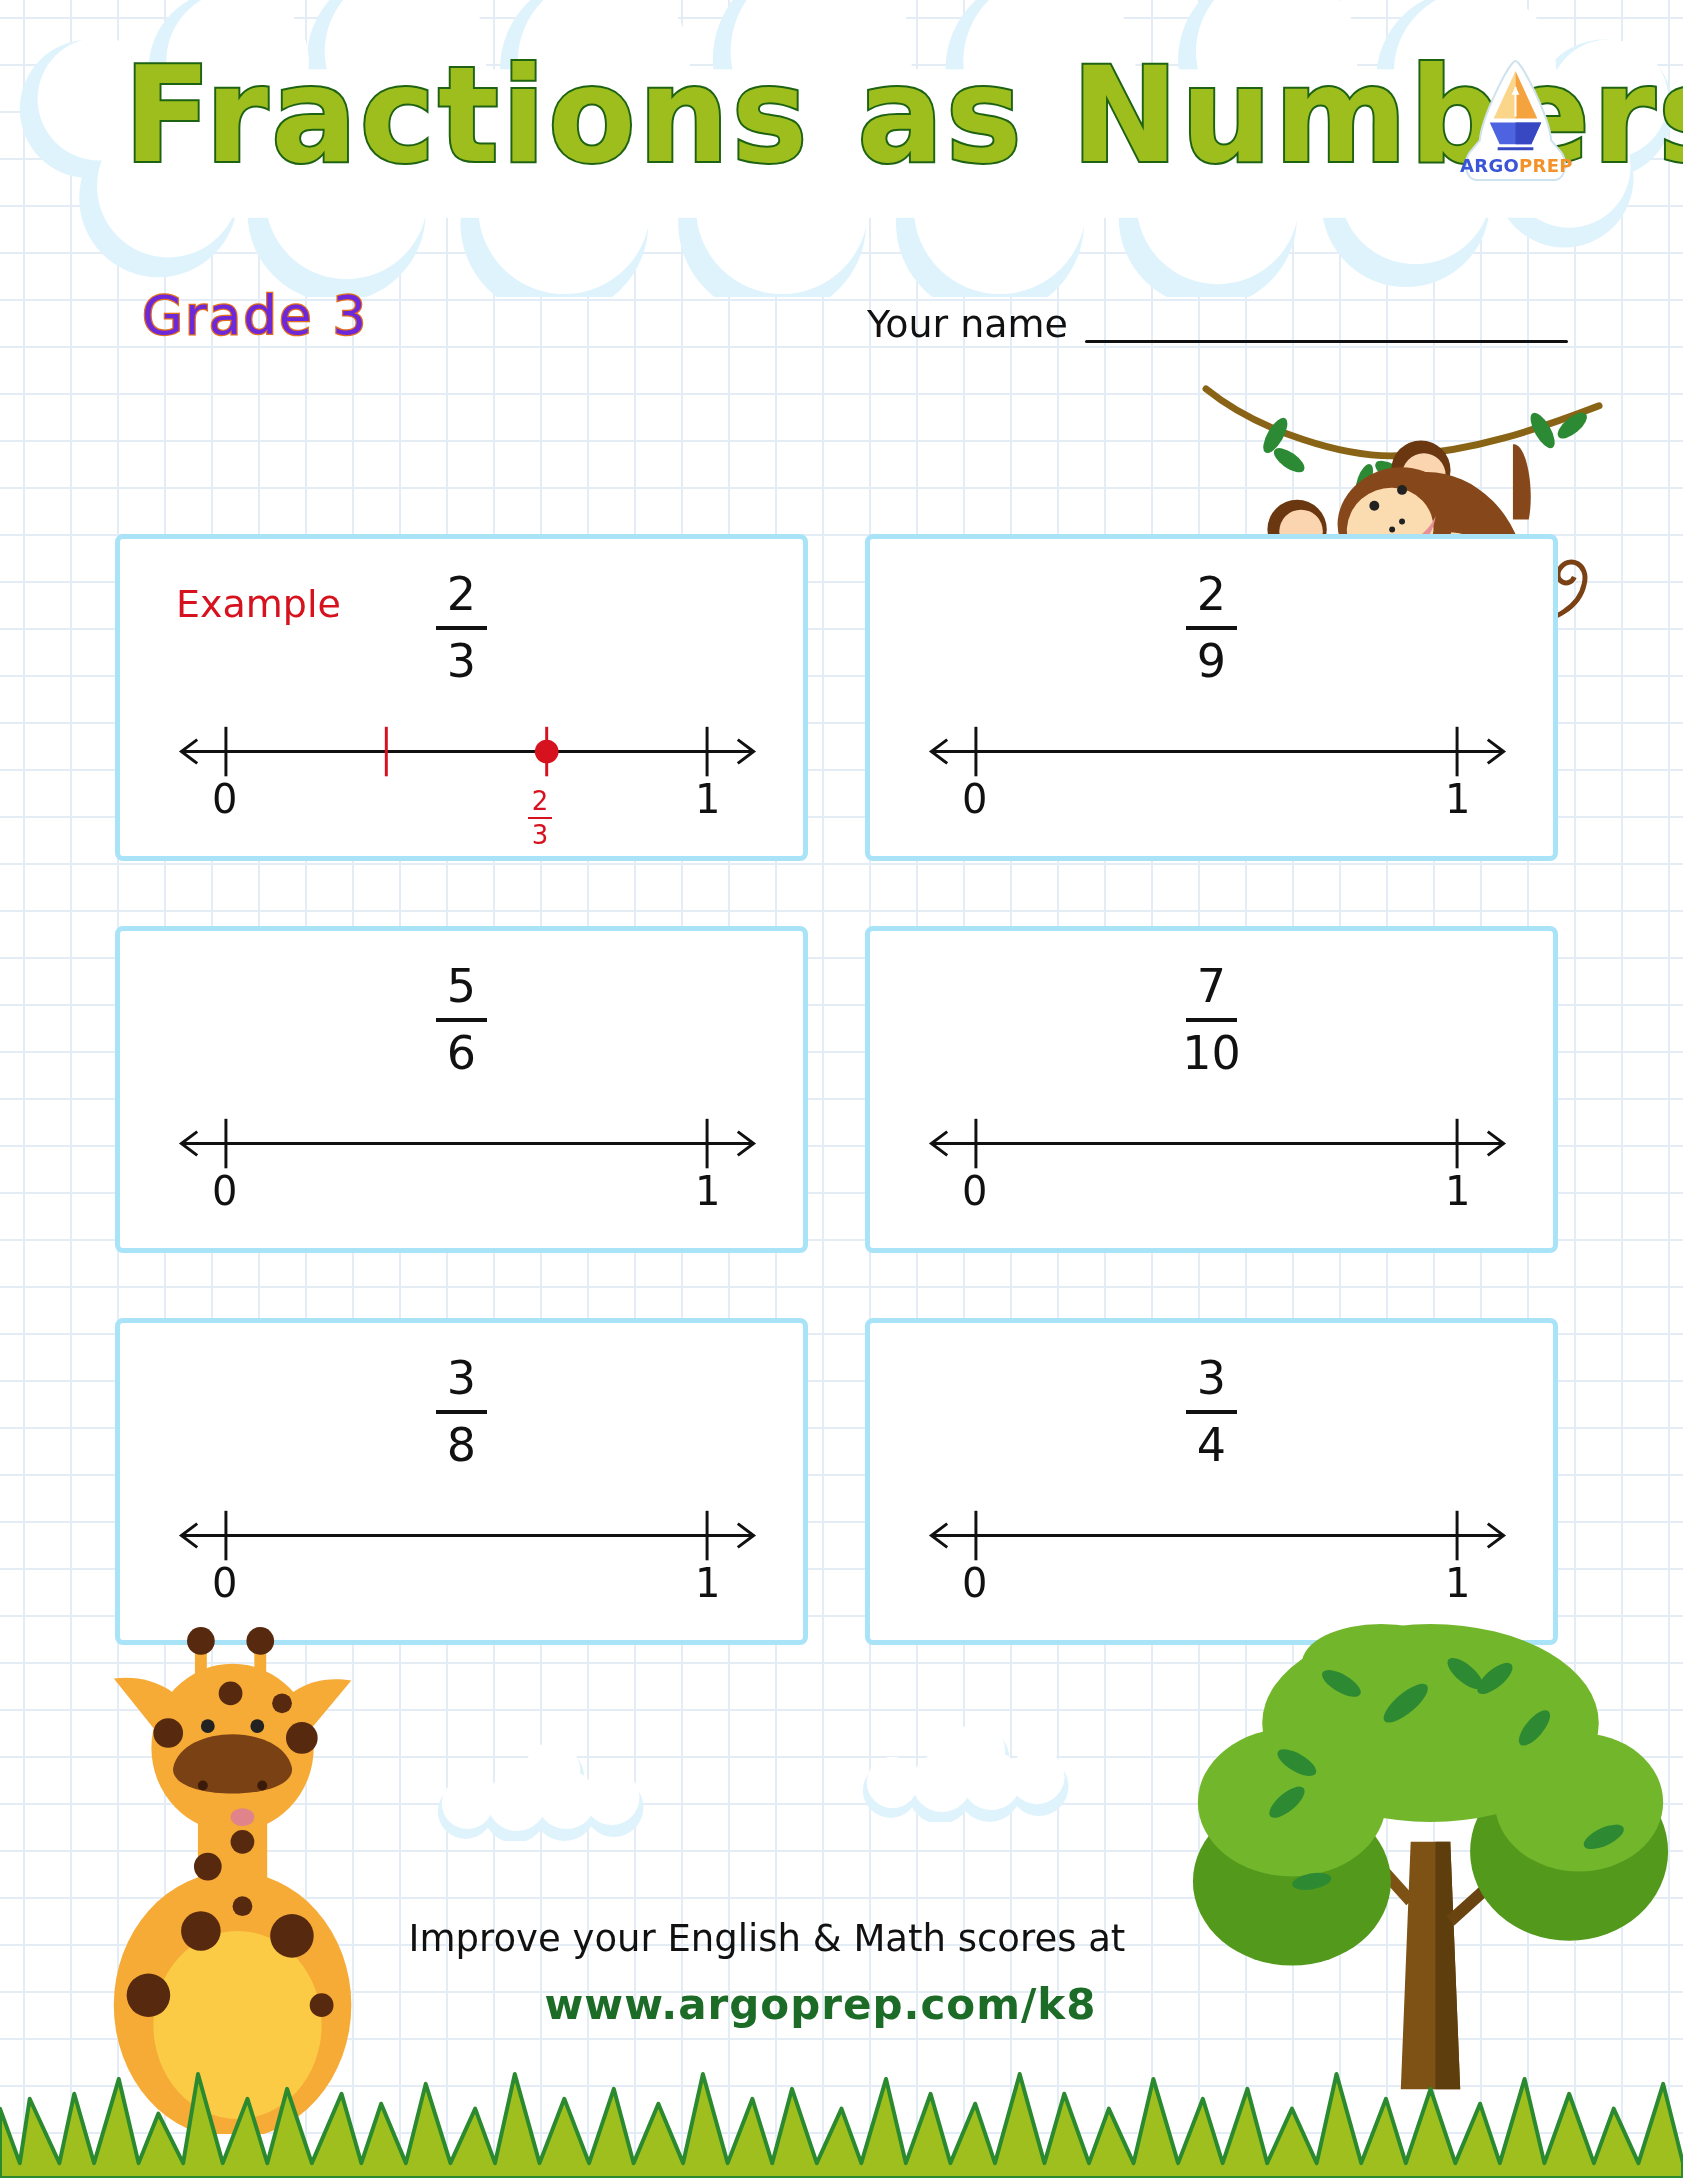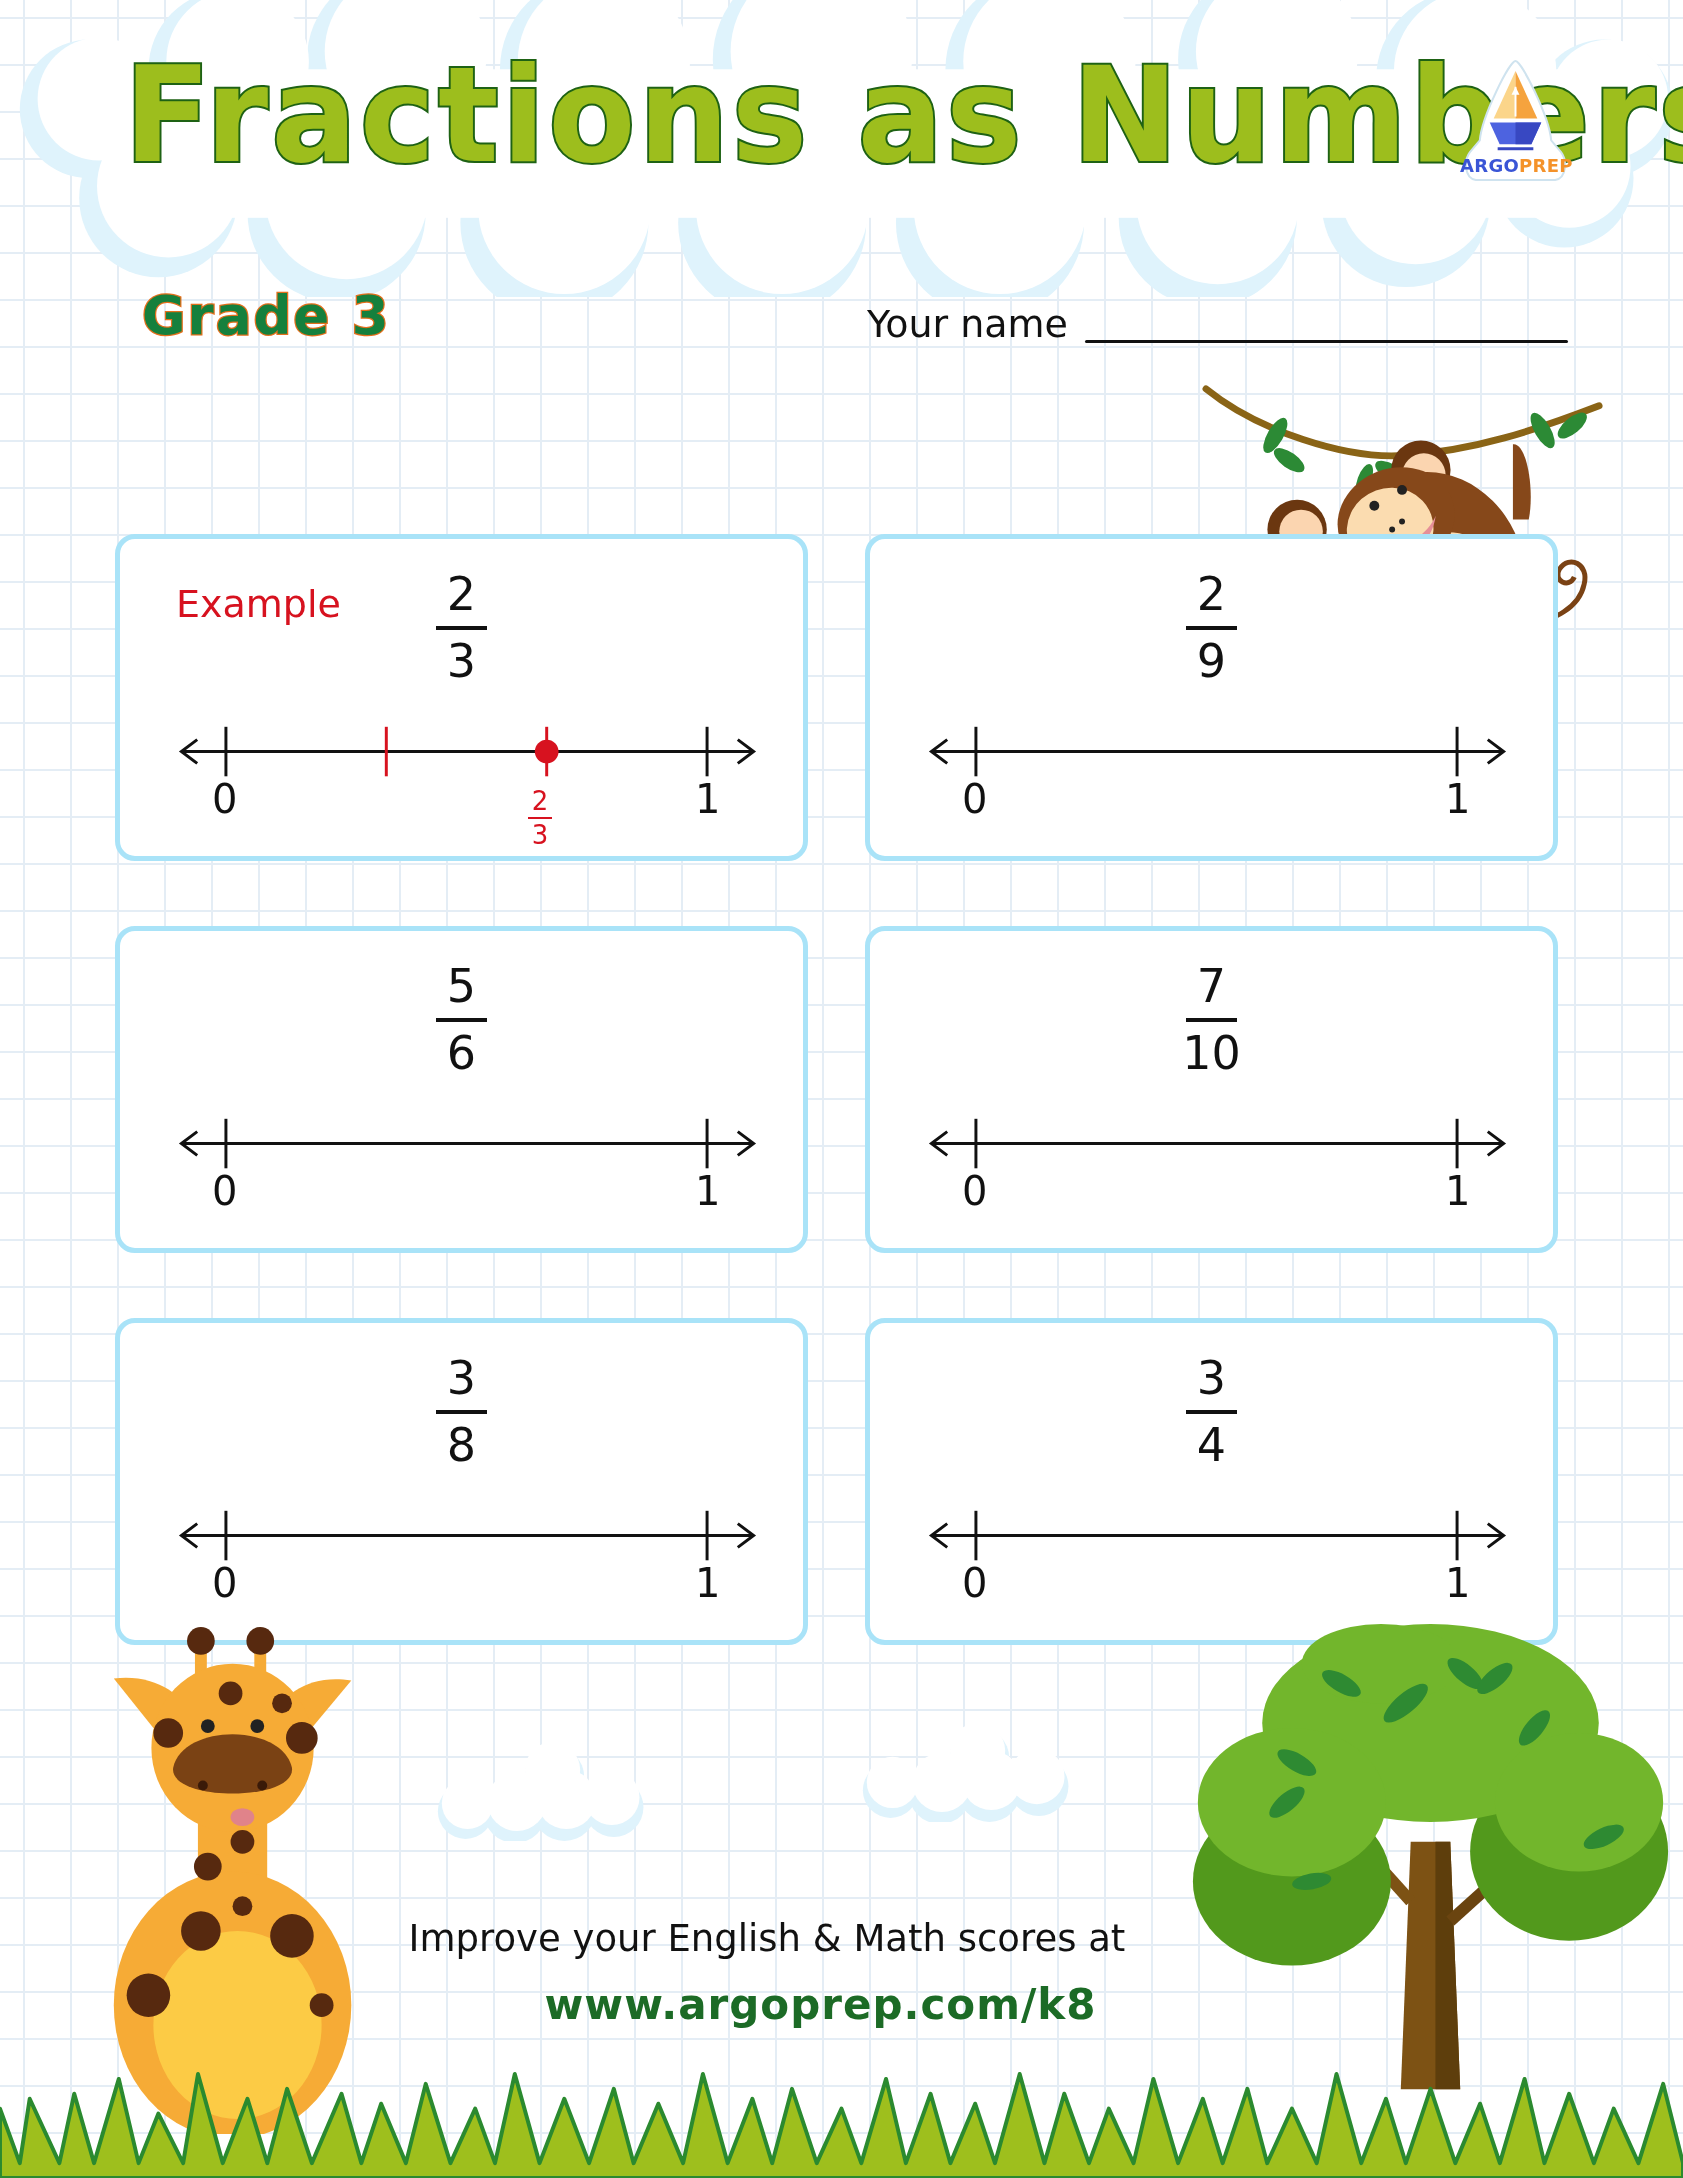--- a/index.html
+++ b/index.html
@@ -29,37 +29,37 @@
   .logo { left: 1460px; top: 57px; width: 111px; height: 127px; }
   .logo-text {
     position: absolute; left: 0; top: 98px; width: 111px; text-align: center;
     font-family: "DejaVu Sans", sans-serif; font-weight: bold; font-size: 18px; letter-spacing: 0.3px;
   }
   .logo-text .a { color: #3a55d6; }
   .logo-text .b { color: #f4922a; }
 
   .grade {
     left: 142px; top: 285px; font-family: "DejaVu Sans", sans-serif;
-    font-size: 53px; font-weight: bold; color: #15803d;
+    font-size: 53px; font-weight: normal; color: #6d28d9;
     -webkit-text-stroke: 2.5px #e36f1c; paint-order: stroke fill; letter-spacing: 2px;
   }
   .name-label {
     left: 867px; top: 302px; font-family: "DejaVu Sans", sans-serif; font-size: 38px;
   }
   .name-line { left: 1085px; top: 340px; width: 483px; height: 3px; background: #111; border-radius: 2px; }
 
   .instructions {
     left: 141px; top: 396px; font-family: "DejaVu Sans", sans-serif; font-size: 37px; line-height: 50px;
     width: 891px;
   }
 
   
   .card {
     position: absolute; width: 693px; height: 327px;
-    border: 5px solid #a9e3f8; border-radius: 20px; background: #fff; box-sizing: border-box;
+    border: 5px solid #a9e3f8; border-radius: 8px; background: #fff; box-sizing: border-box;
   }
   .card .frac {
     position: absolute; left: 0; width: 100%; top: 30px; text-align: center;
     font-family: "DejaVu Sans", sans-serif; font-size: 46px; line-height: 51px;
   }
   .frac .num, .frac .den { display: block; }
   .frac .bar { display: block; width: 51px; height: 4px; background: #111; margin: 6px auto 6px auto; }
   .card svg.nl { position: absolute; left: 0; top: 168px; }
   .label { position: absolute; font-family: "DejaVu Sans", sans-serif; font-size: 40px; line-height: 1; }
   .example-label {

